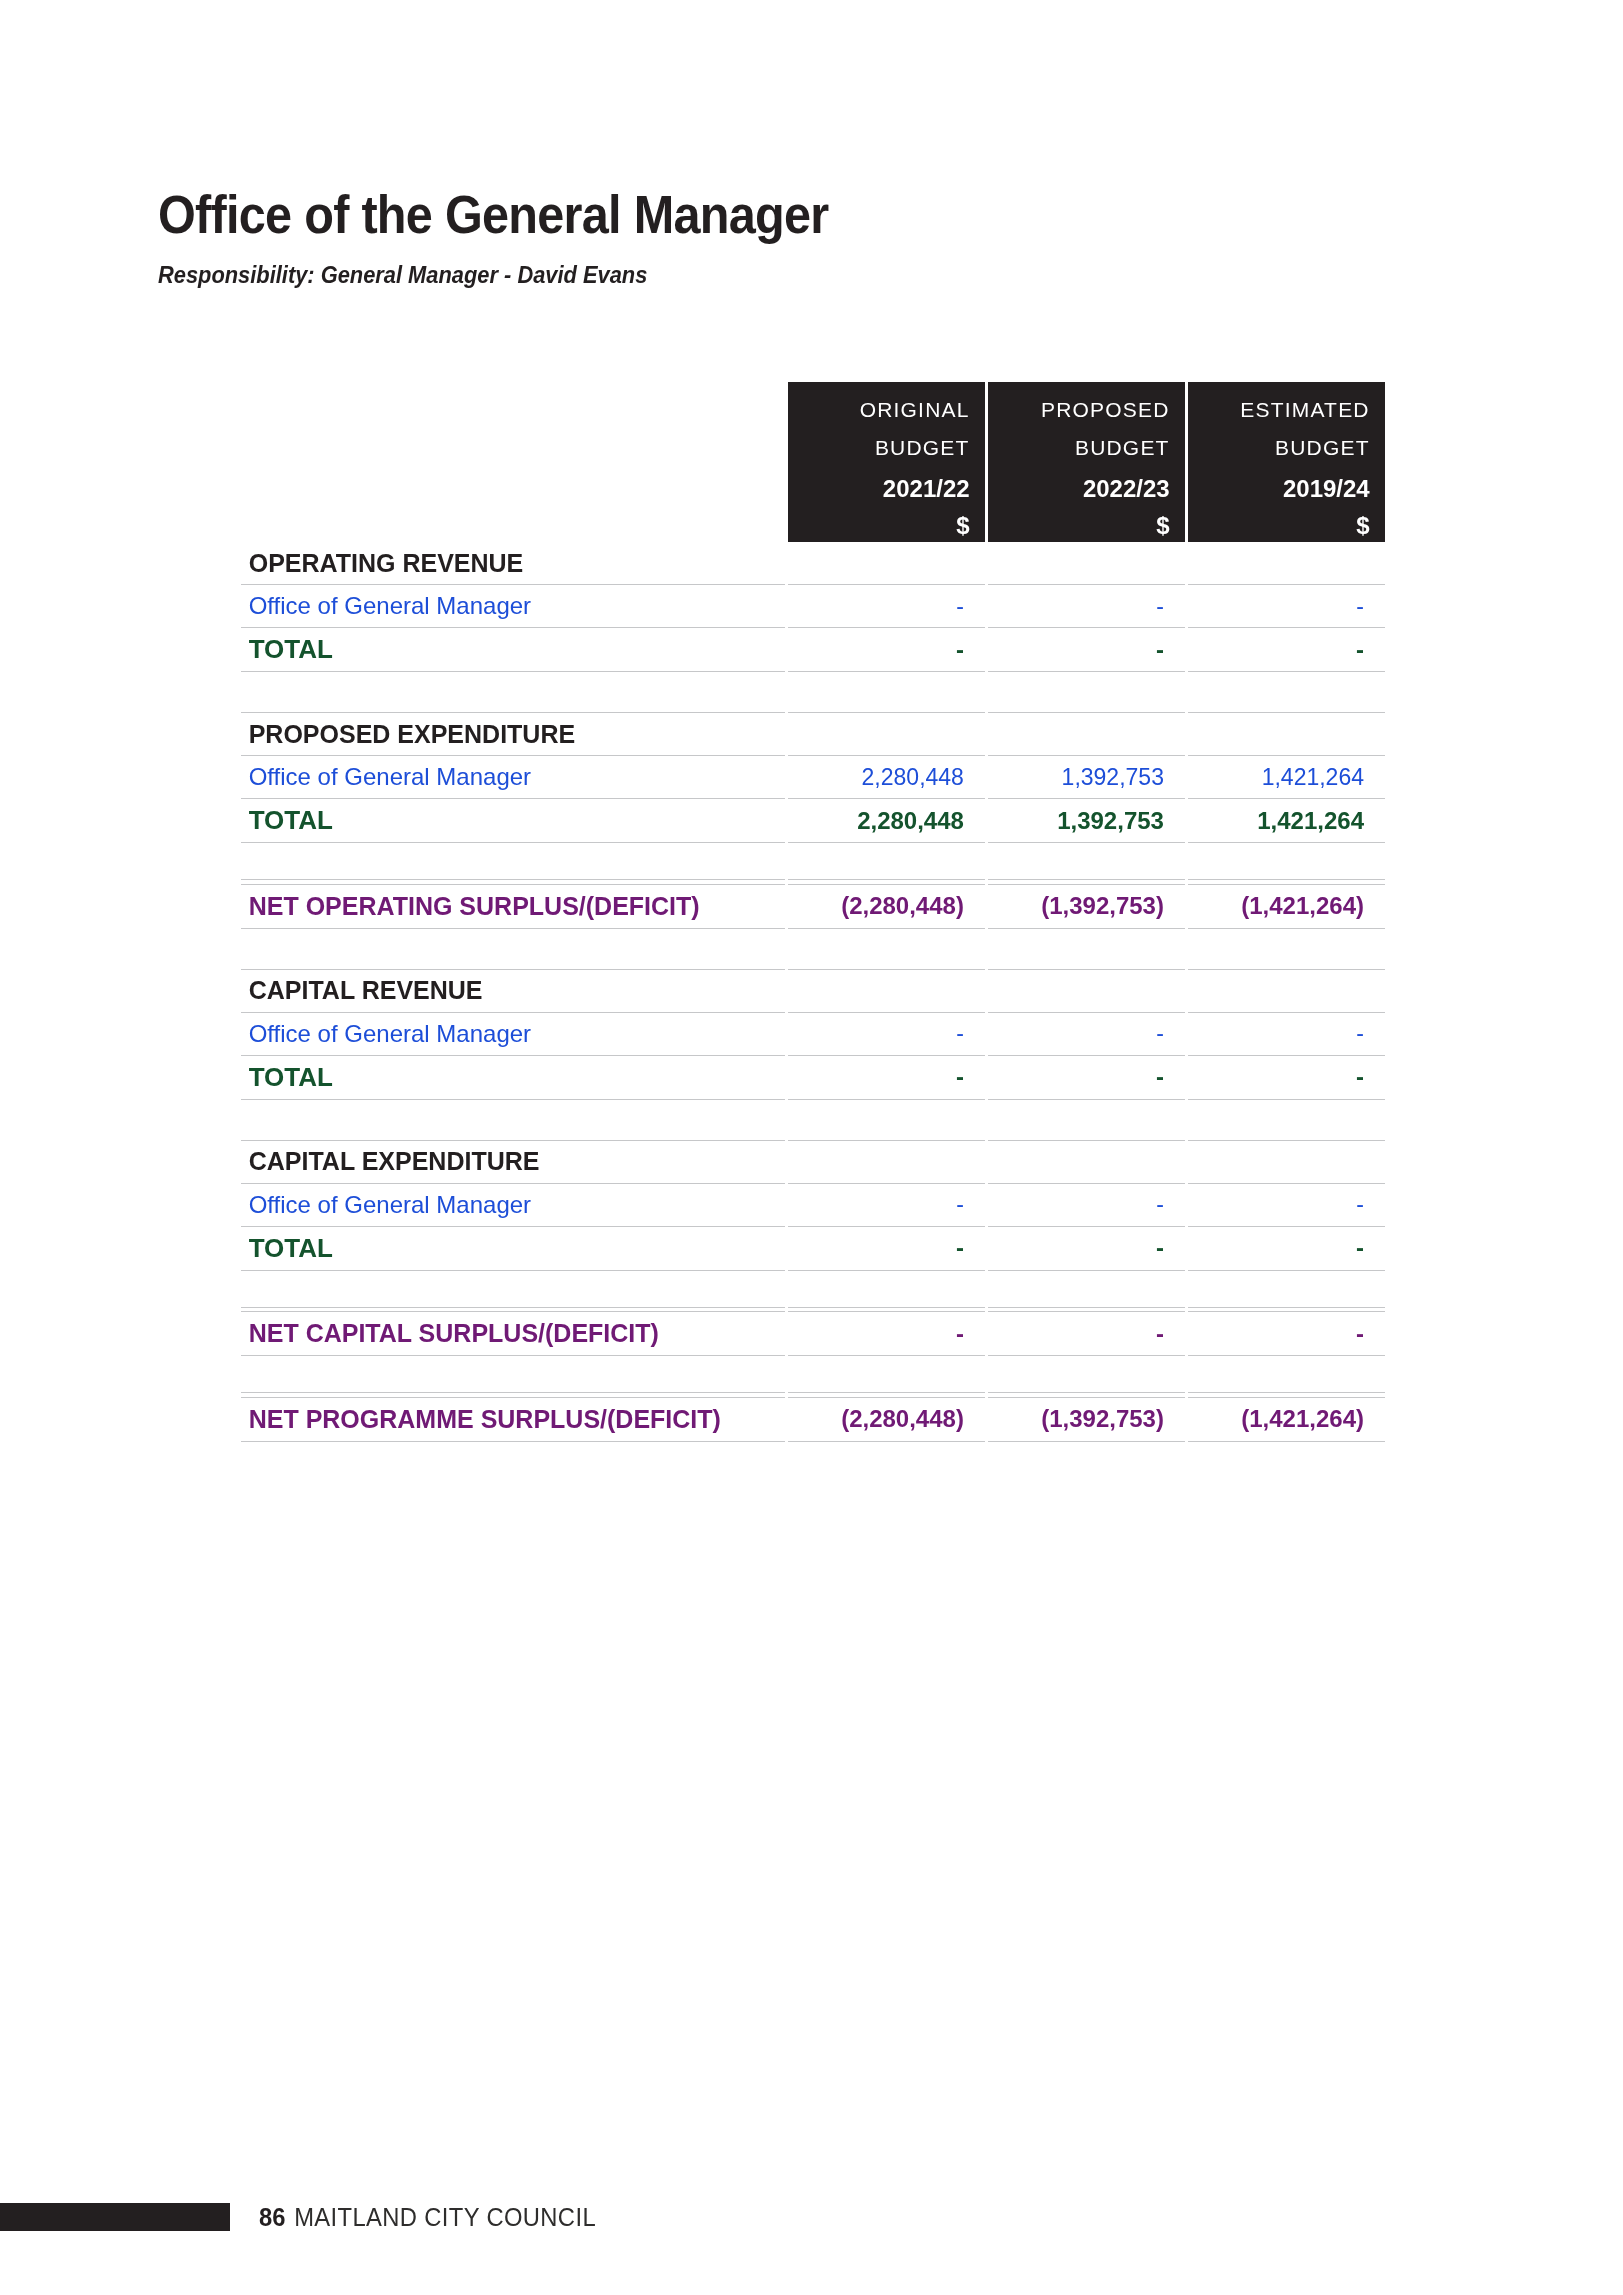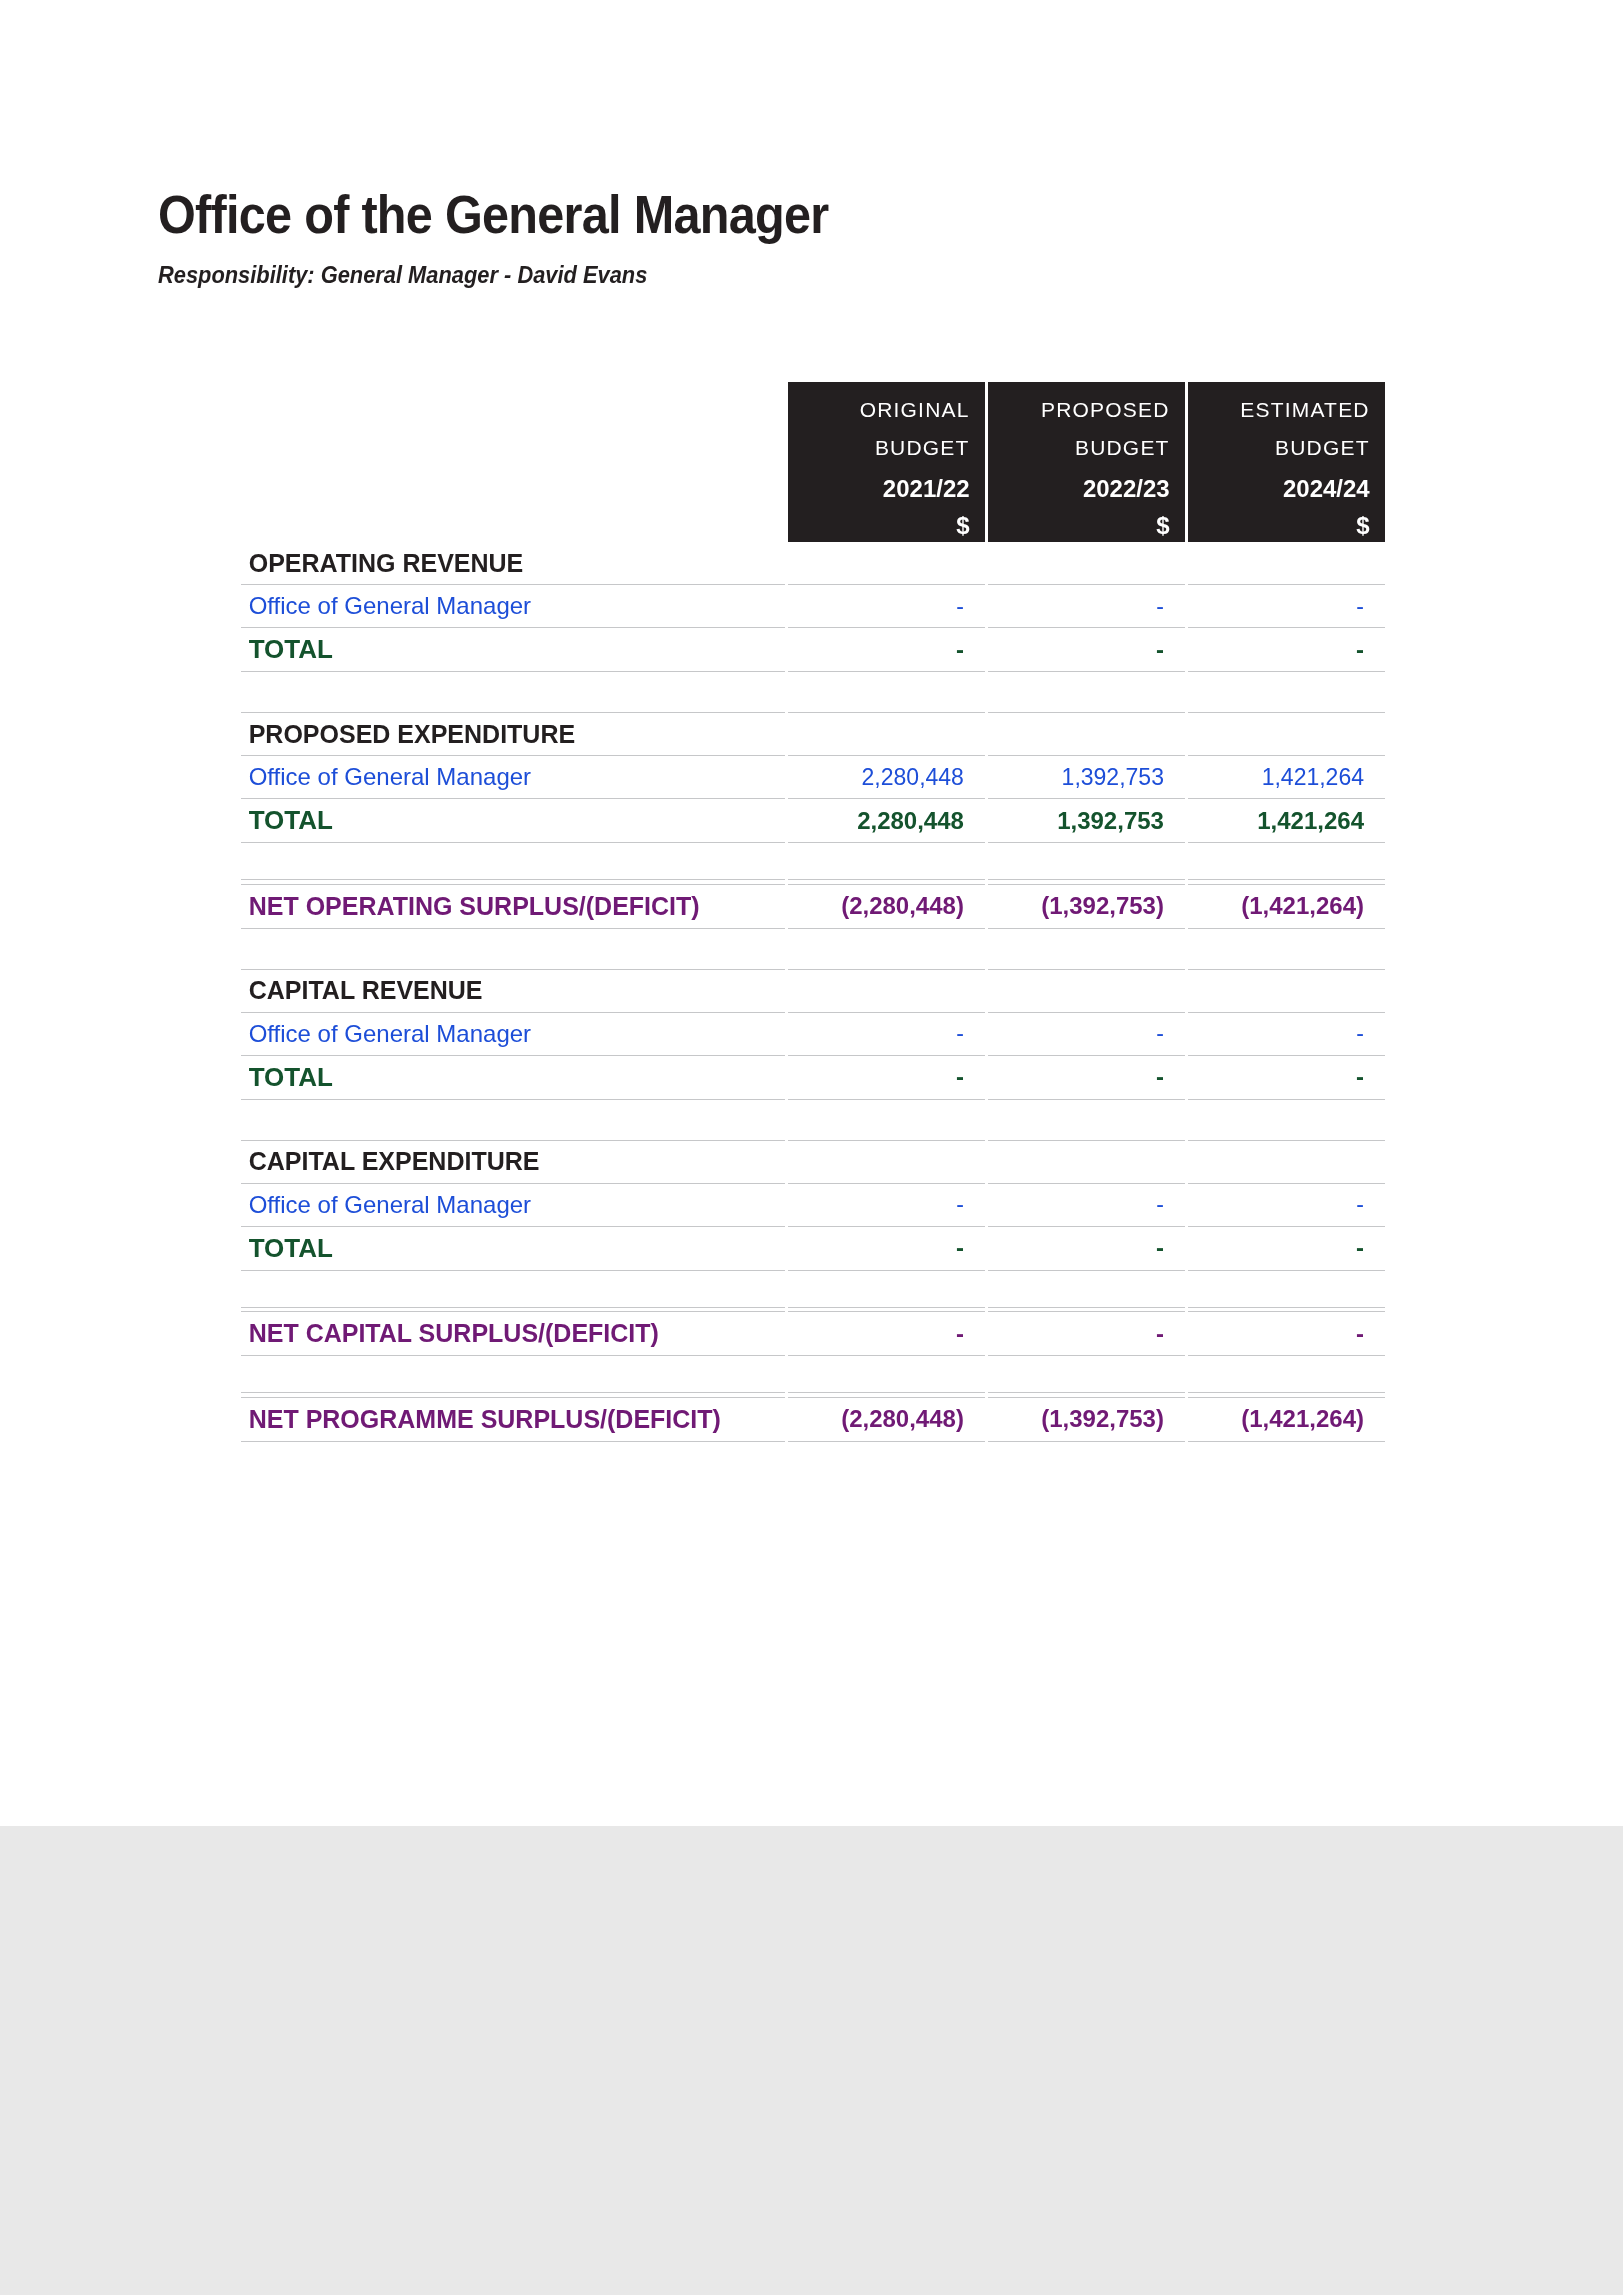--- a/index.html
+++ b/index.html
@@ -1,19 +1,19 @@
 <!DOCTYPE html>
 <html style="font-size:12.3px"><head>
 <meta charset="utf-8">
 <style>
   html, body { margin: 0; padding: 0; background: #e8e8e8; }
   .page {
     position: relative;
     width: 1624px;
-    height: 1826px;
+    height: 2295px;
     background: #ffffff;
     font-family: "Liberation Sans", "DejaVu Sans", sans-serif;
     color: #231f20;
     overflow: hidden;
     margin: 0 auto;
   }
 
   
   .title {
     position: absolute;
@@ -140,21 +140,21 @@
       </td>
       <td class="hcell">
         <div class="h-word">PROPOSED</div>
         <div class="h-word">BUDGET</div>
         <div class="h-year">2022/23</div>
         <div class="h-dollar">$</div>
       </td>
       <td class="hcell">
         <div class="h-word">ESTIMATED</div>
         <div class="h-word">BUDGET</div>
-        <div class="h-year">2024/24</div>
+        <div class="h-year">2019/24</div>
         <div class="h-dollar">$</div>
       </td>
     </tr>
 
     <tr class="section">
       <td class="lbl">OPERATING REVENUE</td>
       <td class="val"></td>
       <td class="val"></td>
       <td class="val"></td>
     </tr>

